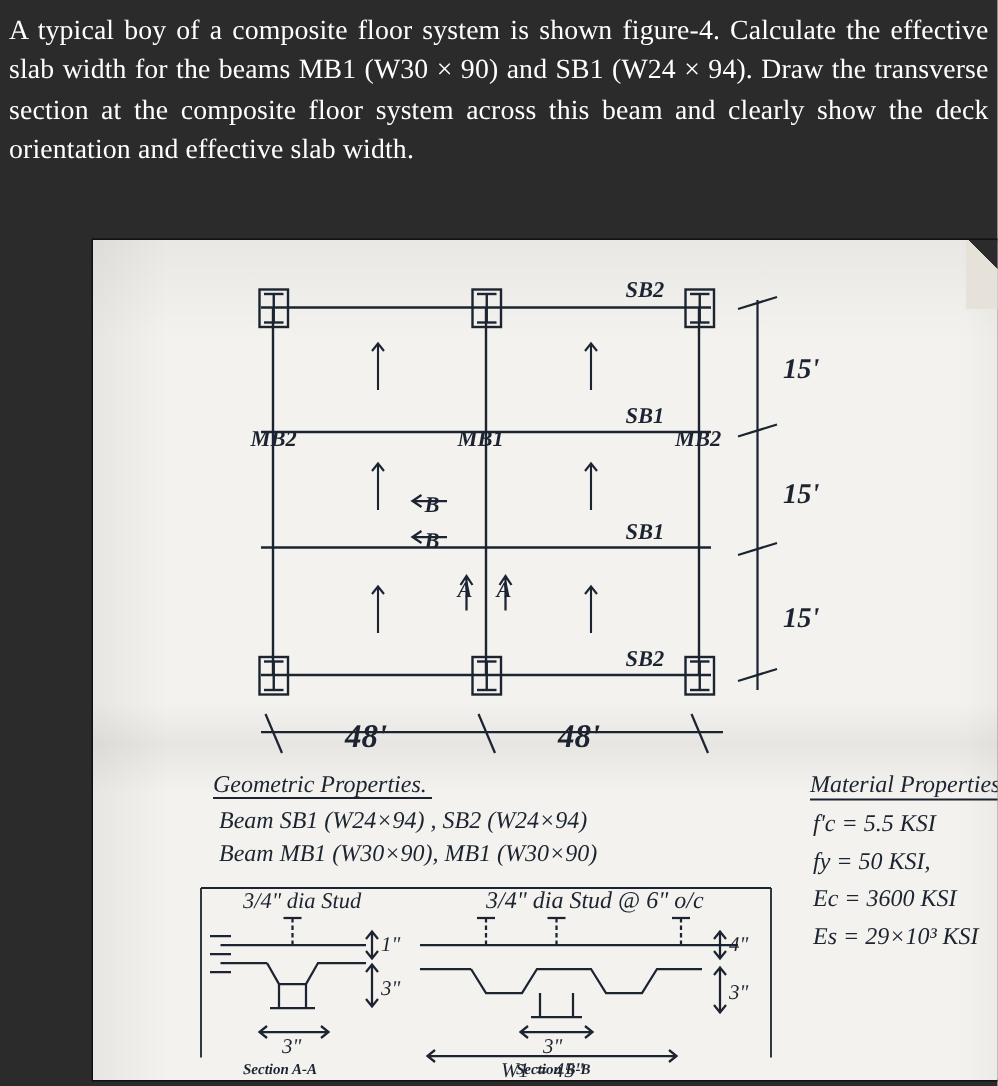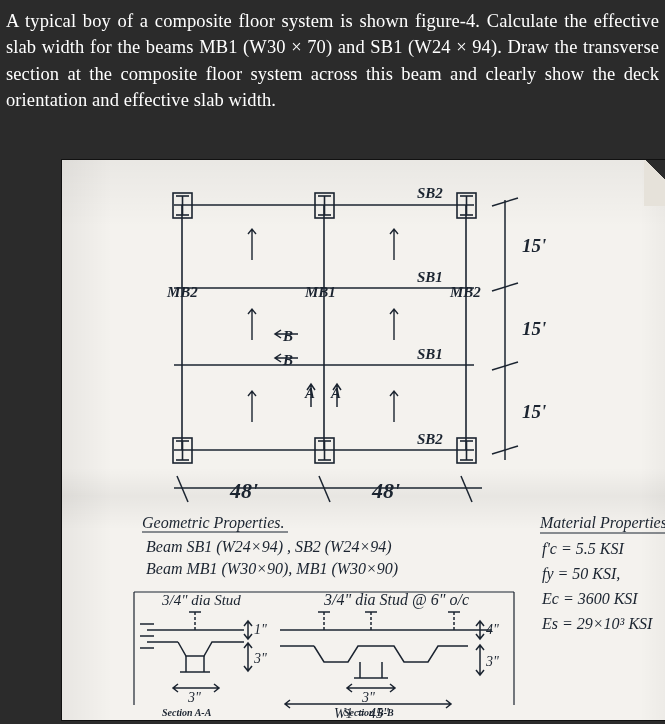--- a/index.html
+++ b/index.html
@@ -50,21 +50,21 @@
   .caption-bar{
     position:absolute;left:18px;top:700px;width:628px;height:24px;
     text-align:center;color:#1f5fd0;font-size:20px;font-weight:bold;
     font-family:"Liberation Serif", serif;
     overflow:hidden;white-space:nowrap;margin-top:33px;
   }
 </style>
 </head>
 <body>
 
-<div class="problem-text">A typical boy of a composite floor system is shown figure-4. Calculate the effective slab width for the beams MB1 (W30 × 70) and SB1 (W24 × 94). Draw the transverse section at the composite floor system across this beam and clearly show the deck orientation and effective slab width.</div>
+<div class="problem-text">A typical boy of a composite floor system is shown figure-4. Calculate the effective slab width for the beams MB1 (W30 × 90) and SB1 (W24 × 94). Draw the transverse section at the composite floor system across this beam and clearly show the deck orientation and effective slab width.</div>
 
 <div class="figure-wrap">
   <div class="paper-shade"></div>
   <div class="fold"></div>
 
   <svg class="fig" width="628" height="560" viewBox="0 0 628 560">
     <g stroke="#1b2430" fill="none" stroke-width="1.6">
 
       <line x1="120" y1="45" x2="120" y2="290"></line>
       <line x1="262" y1="45" x2="262" y2="290"></line>

